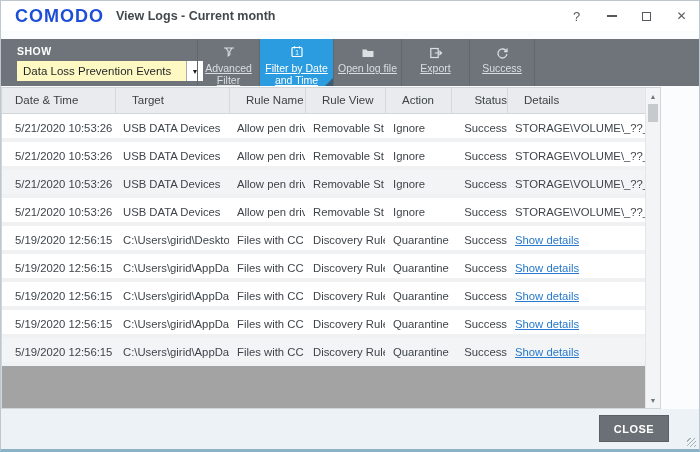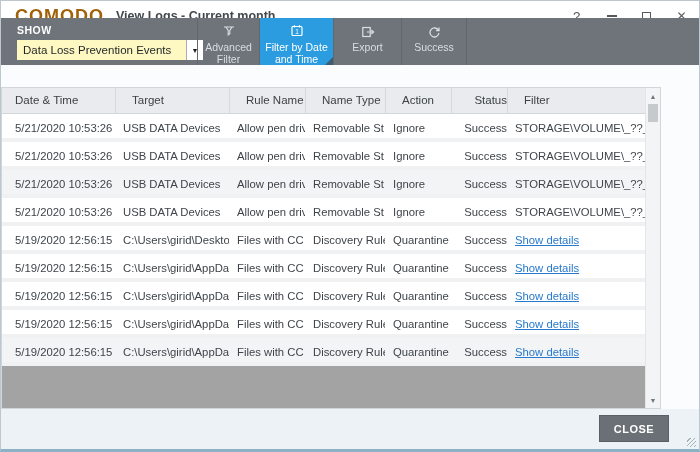--- a/index.html
+++ b/index.html
@@ -11,35 +11,35 @@
     background:#fbfcfd; overflow:hidden;
   }
 
   
   .titlebar{
     position:absolute; top:0; left:0; width:100%; height:30px;
     background:#ffffff; display:flex; align-items:center;
   }
   .logo{
     margin-left:14px; font-size:18px; font-weight:800; letter-spacing:1px;
-    color:#a16207;
+    color:#1d4ed8;
   }
   .title{ margin-left:12px; font-size:12.5px; font-weight:bold; color:#43484c; }
   .controls{ position:absolute; right:0; top:0; height:30px; display:flex; }
   .ctrl{
     width:35px; height:30px; display:flex; align-items:center; justify-content:center;
     color:#55595d; cursor:pointer; font-size:13px;
   }
   .min-glyph{ width:10px; height:2px; background:#55595d; display:inline-block; }
   .max-glyph{ width:9px; height:9px; border:1.5px solid #55595d; display:inline-block; }
   .ctrl.close{ font-size:12px; }
 
   
   .toolbar{
-    position:absolute; top:17px; left:0; width:100%; height:47px;
+    position:absolute; top:38px; left:0; width:100%; height:47px;
     background:#6e747a; display:flex;
   }
   .show-group{ width:196px; padding:6px 0 0 16px; }
   .show-label{
     font-size:10.5px; font-weight:bold; color:#ffffff; letter-spacing:.5px;
     margin-bottom:4px;
   }
   .combobox{
     width:186px; height:20px; background:#fef9c3; display:flex; align-items:center;
     cursor:pointer;
@@ -58,21 +58,21 @@
   .tbtn{
     position:relative; height:47px; border-left:1px solid #61676d;
     display:flex; flex-direction:column; align-items:center;
     padding-top:6px; cursor:pointer; color:#dbe0e3;
   }
   .tbtn:last-child{ border-right:1px solid #61676d; }
   .tbtn .ticon{ height:15px; display:flex; align-items:center; justify-content:center; }
   .tbtn .ticon svg{ display:block; }
   .tbtn .tlabel{
     margin-top:2px; font-size:10.5px; line-height:1.15; text-align:center;
-    color:#d9dee2; padding:0 2px;
+    color:#d9dee2; padding:0 2px;text-decoration:underline;
   }
   .tbtn.active{ background:#2b9ce0; }
   .tbtn.active .tlabel{ color:#ffffff; }
   .tbtn.active{ color:#ffffff; }
   .tbtn.active::after{
     content:''; position:absolute; right:0; bottom:0; width:0; height:0;
     border-left:8px solid transparent; border-bottom:8px solid #3d5d74;
   }
 
   
@@ -180,20 +180,28 @@
               <rect x="2" y="2.5" width="10" height="9" rx="1" fill="none" stroke="currentColor" stroke-width="1.2"></rect>
               <path d="M4.5 1.3v2.2M9.5 1.3v2.2" stroke="currentColor" stroke-width="1.2"></path>
               <text x="7" y="10" text-anchor="middle" font-size="6.5" fill="currentColor" font-family="Liberation Sans, sans-serif">1</text>
             </svg>
           </span>
           <span class="tlabel">Filter by Date and Time</span>
         </div>
         <div class="tbtn" style="width: 68px;">
           <span class="ticon">
             <svg viewBox="0 0 14 14" width="14" height="14">
+              <path d="M1.5 3.5h4l1.2 1.5h5.8V11h-11z" fill="currentColor"></path>
+            </svg>
+          </span>
+          <span class="tlabel">Open log file</span>
+        </div>
+        <div class="tbtn" style="width: 68px;">
+          <span class="ticon">
+            <svg viewBox="0 0 14 14" width="14" height="14">
               <rect x="1.8" y="2.5" width="7.4" height="9" fill="none" stroke="currentColor" stroke-width="1.2"></rect>
               <path d="M5.8 7h6.6M10.3 4.9L12.6 7l-2.3 2.1" fill="none" stroke="currentColor" stroke-width="1.2"></path>
             </svg>
           </span>
           <span class="tlabel">Export</span>
         </div>
         <div class="tbtn" style="width: 66px;">
           <span class="ticon">
             <svg viewBox="0 0 14 14" width="14" height="14">
               <path d="M11.4 5.3A4.5 4.5 0 1 0 11.9 8.2" fill="none" stroke="currentColor" stroke-width="1.3"></path>
@@ -203,24 +211,24 @@
           <span class="tlabel">Success</span>
         </div>
       </div>
   </div>
 
   <div class="table">
     <div class="thead" id="thead">
         <div class="hcell c0">Date &amp; Time</div>
         <div class="hcell c1">Target</div>
         <div class="hcell c2">Rule Name</div>
-        <div class="hcell c3">Name Type</div>
+        <div class="hcell c3">Rule View</div>
         <div class="hcell c4">Action</div>
         <div class="hcell c5">Status</div>
-        <div class="hcell c6">Filter</div>
+        <div class="hcell c6">Details</div>
       </div>
     <div class="tbody" id="tbody">
         <div class="trow">
           <div class="cell c0">5/21/2020 10:53:26 ...</div>
           <div class="cell c1">USB DATA Devices</div>
           <div class="cell c2">Allow pen drive</div>
           <div class="cell c3">Removable St...</div>
           <div class="cell c4">Ignore</div>
           <div class="cell c5">Success</div>
           <div class="cell c6"><span>STORAGE\VOLUME\_??_USBSTO...</span></div>

